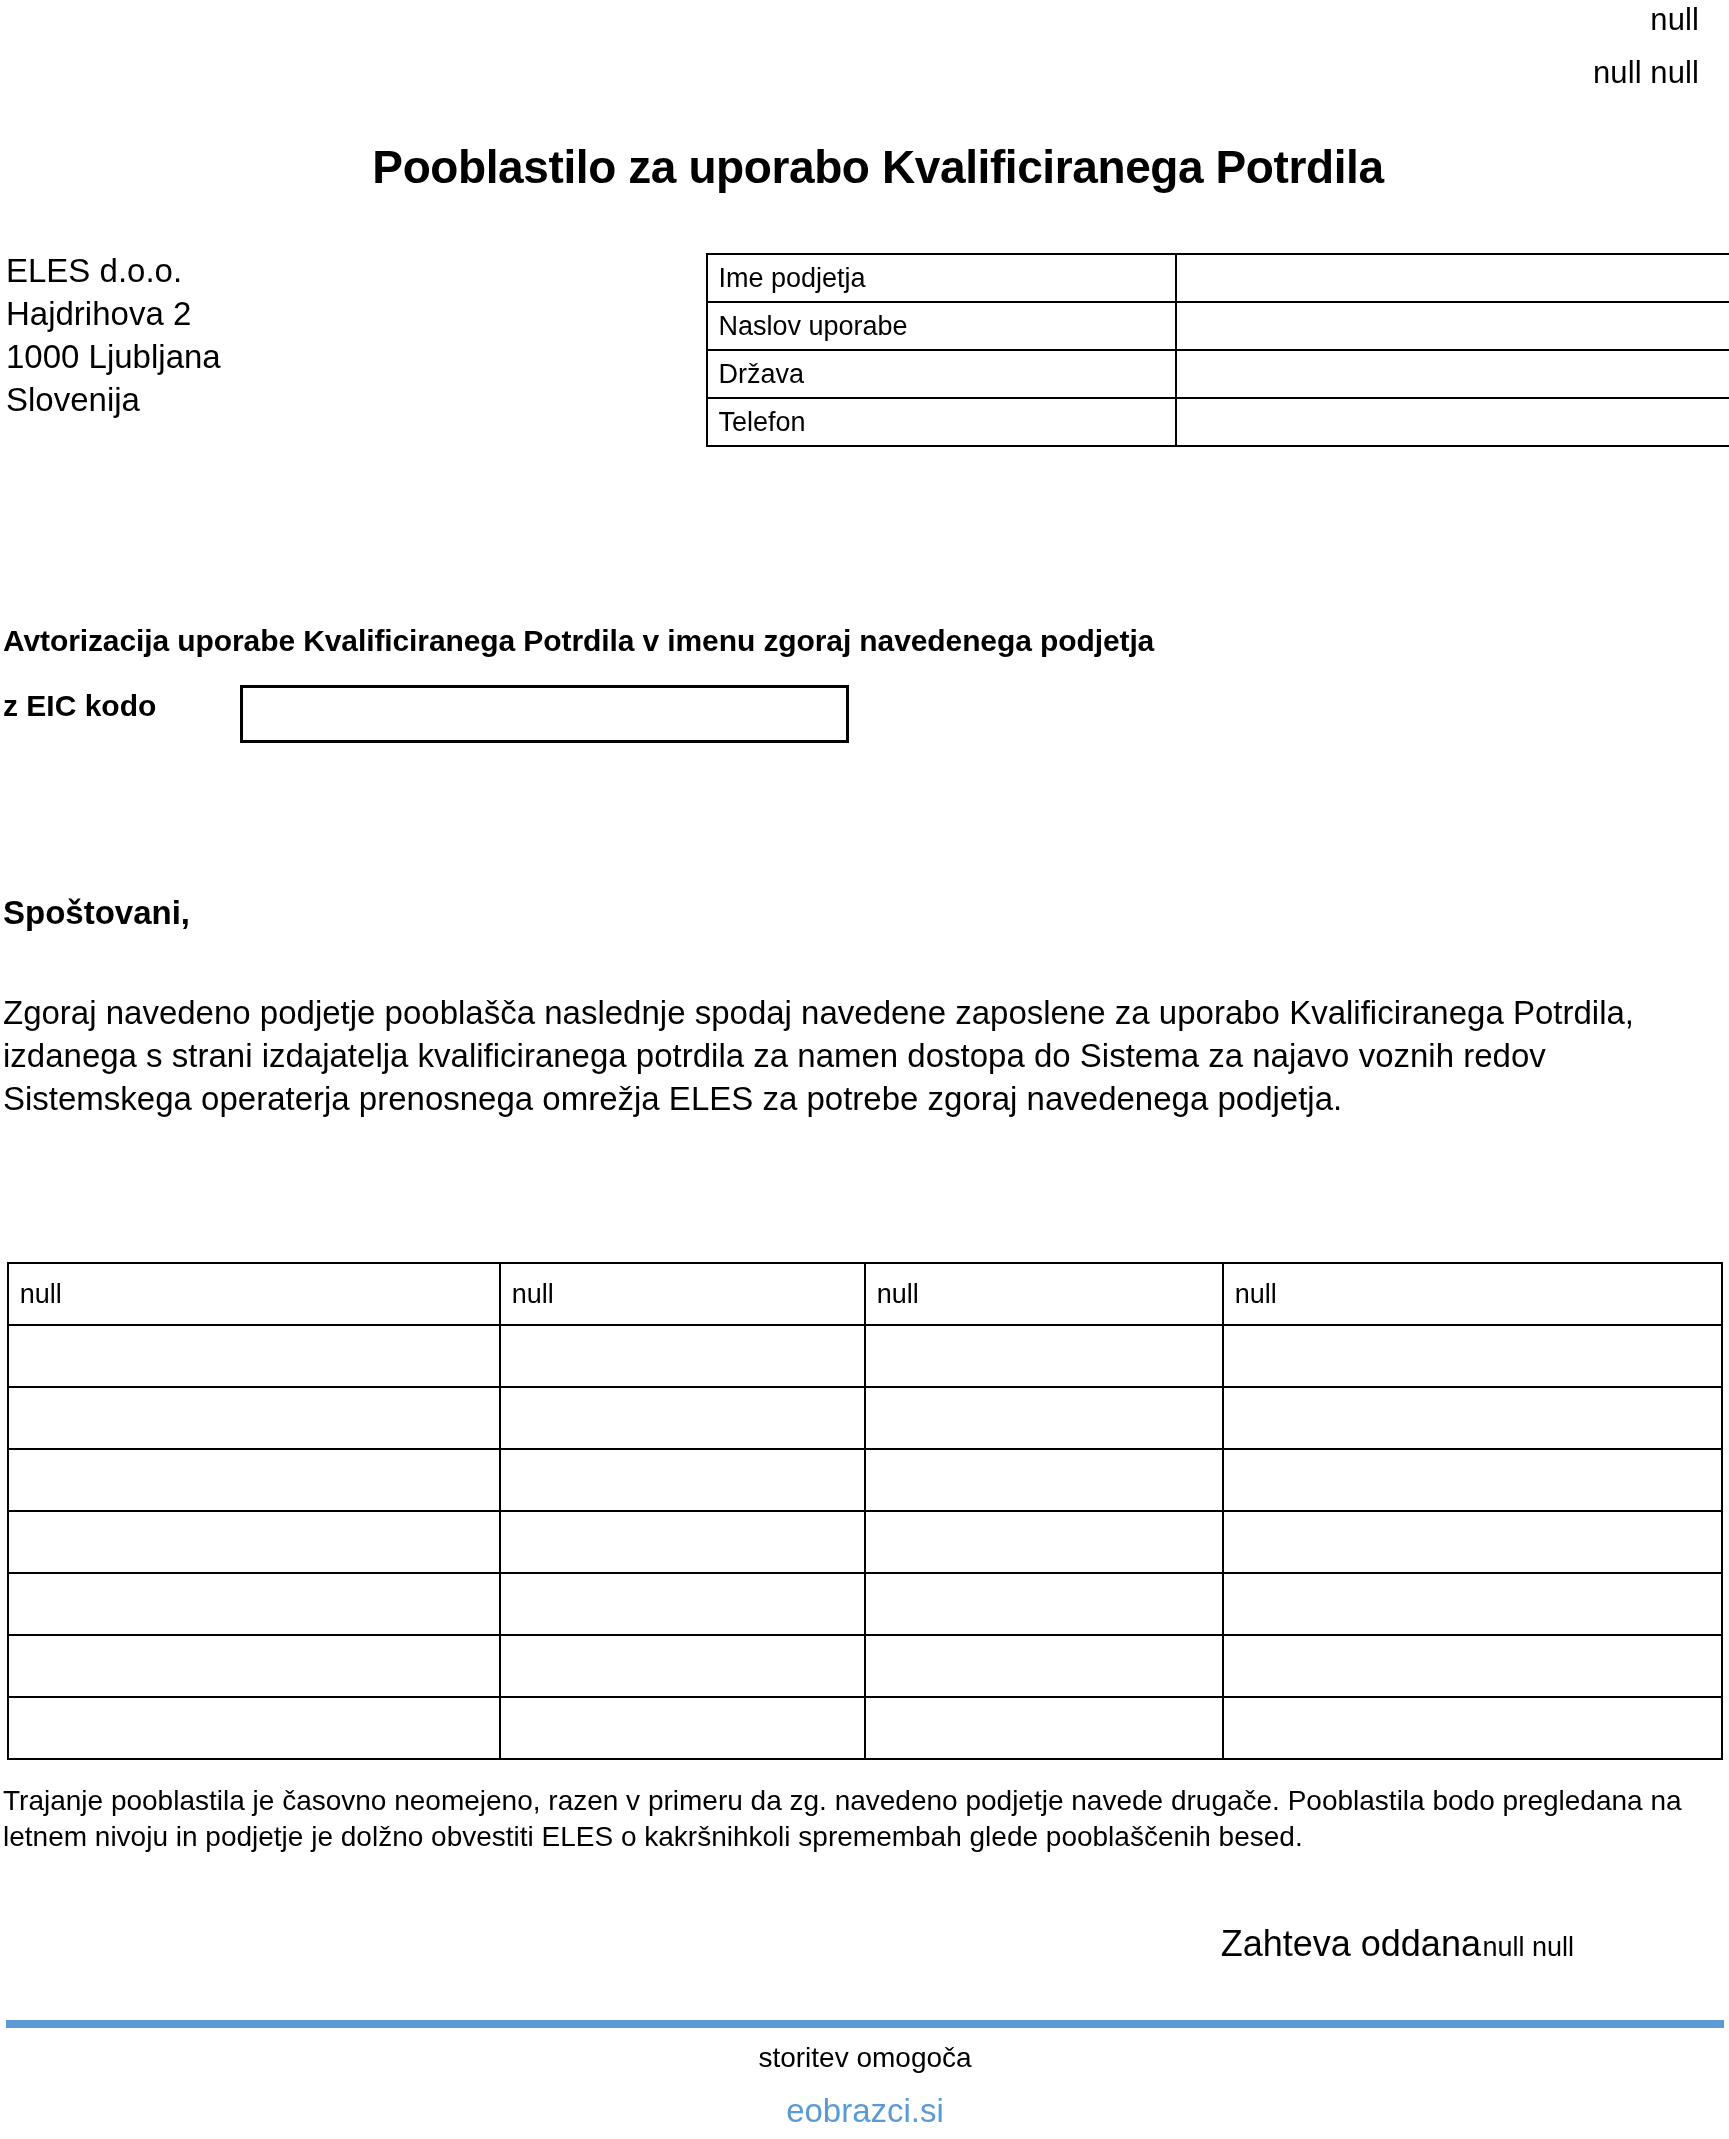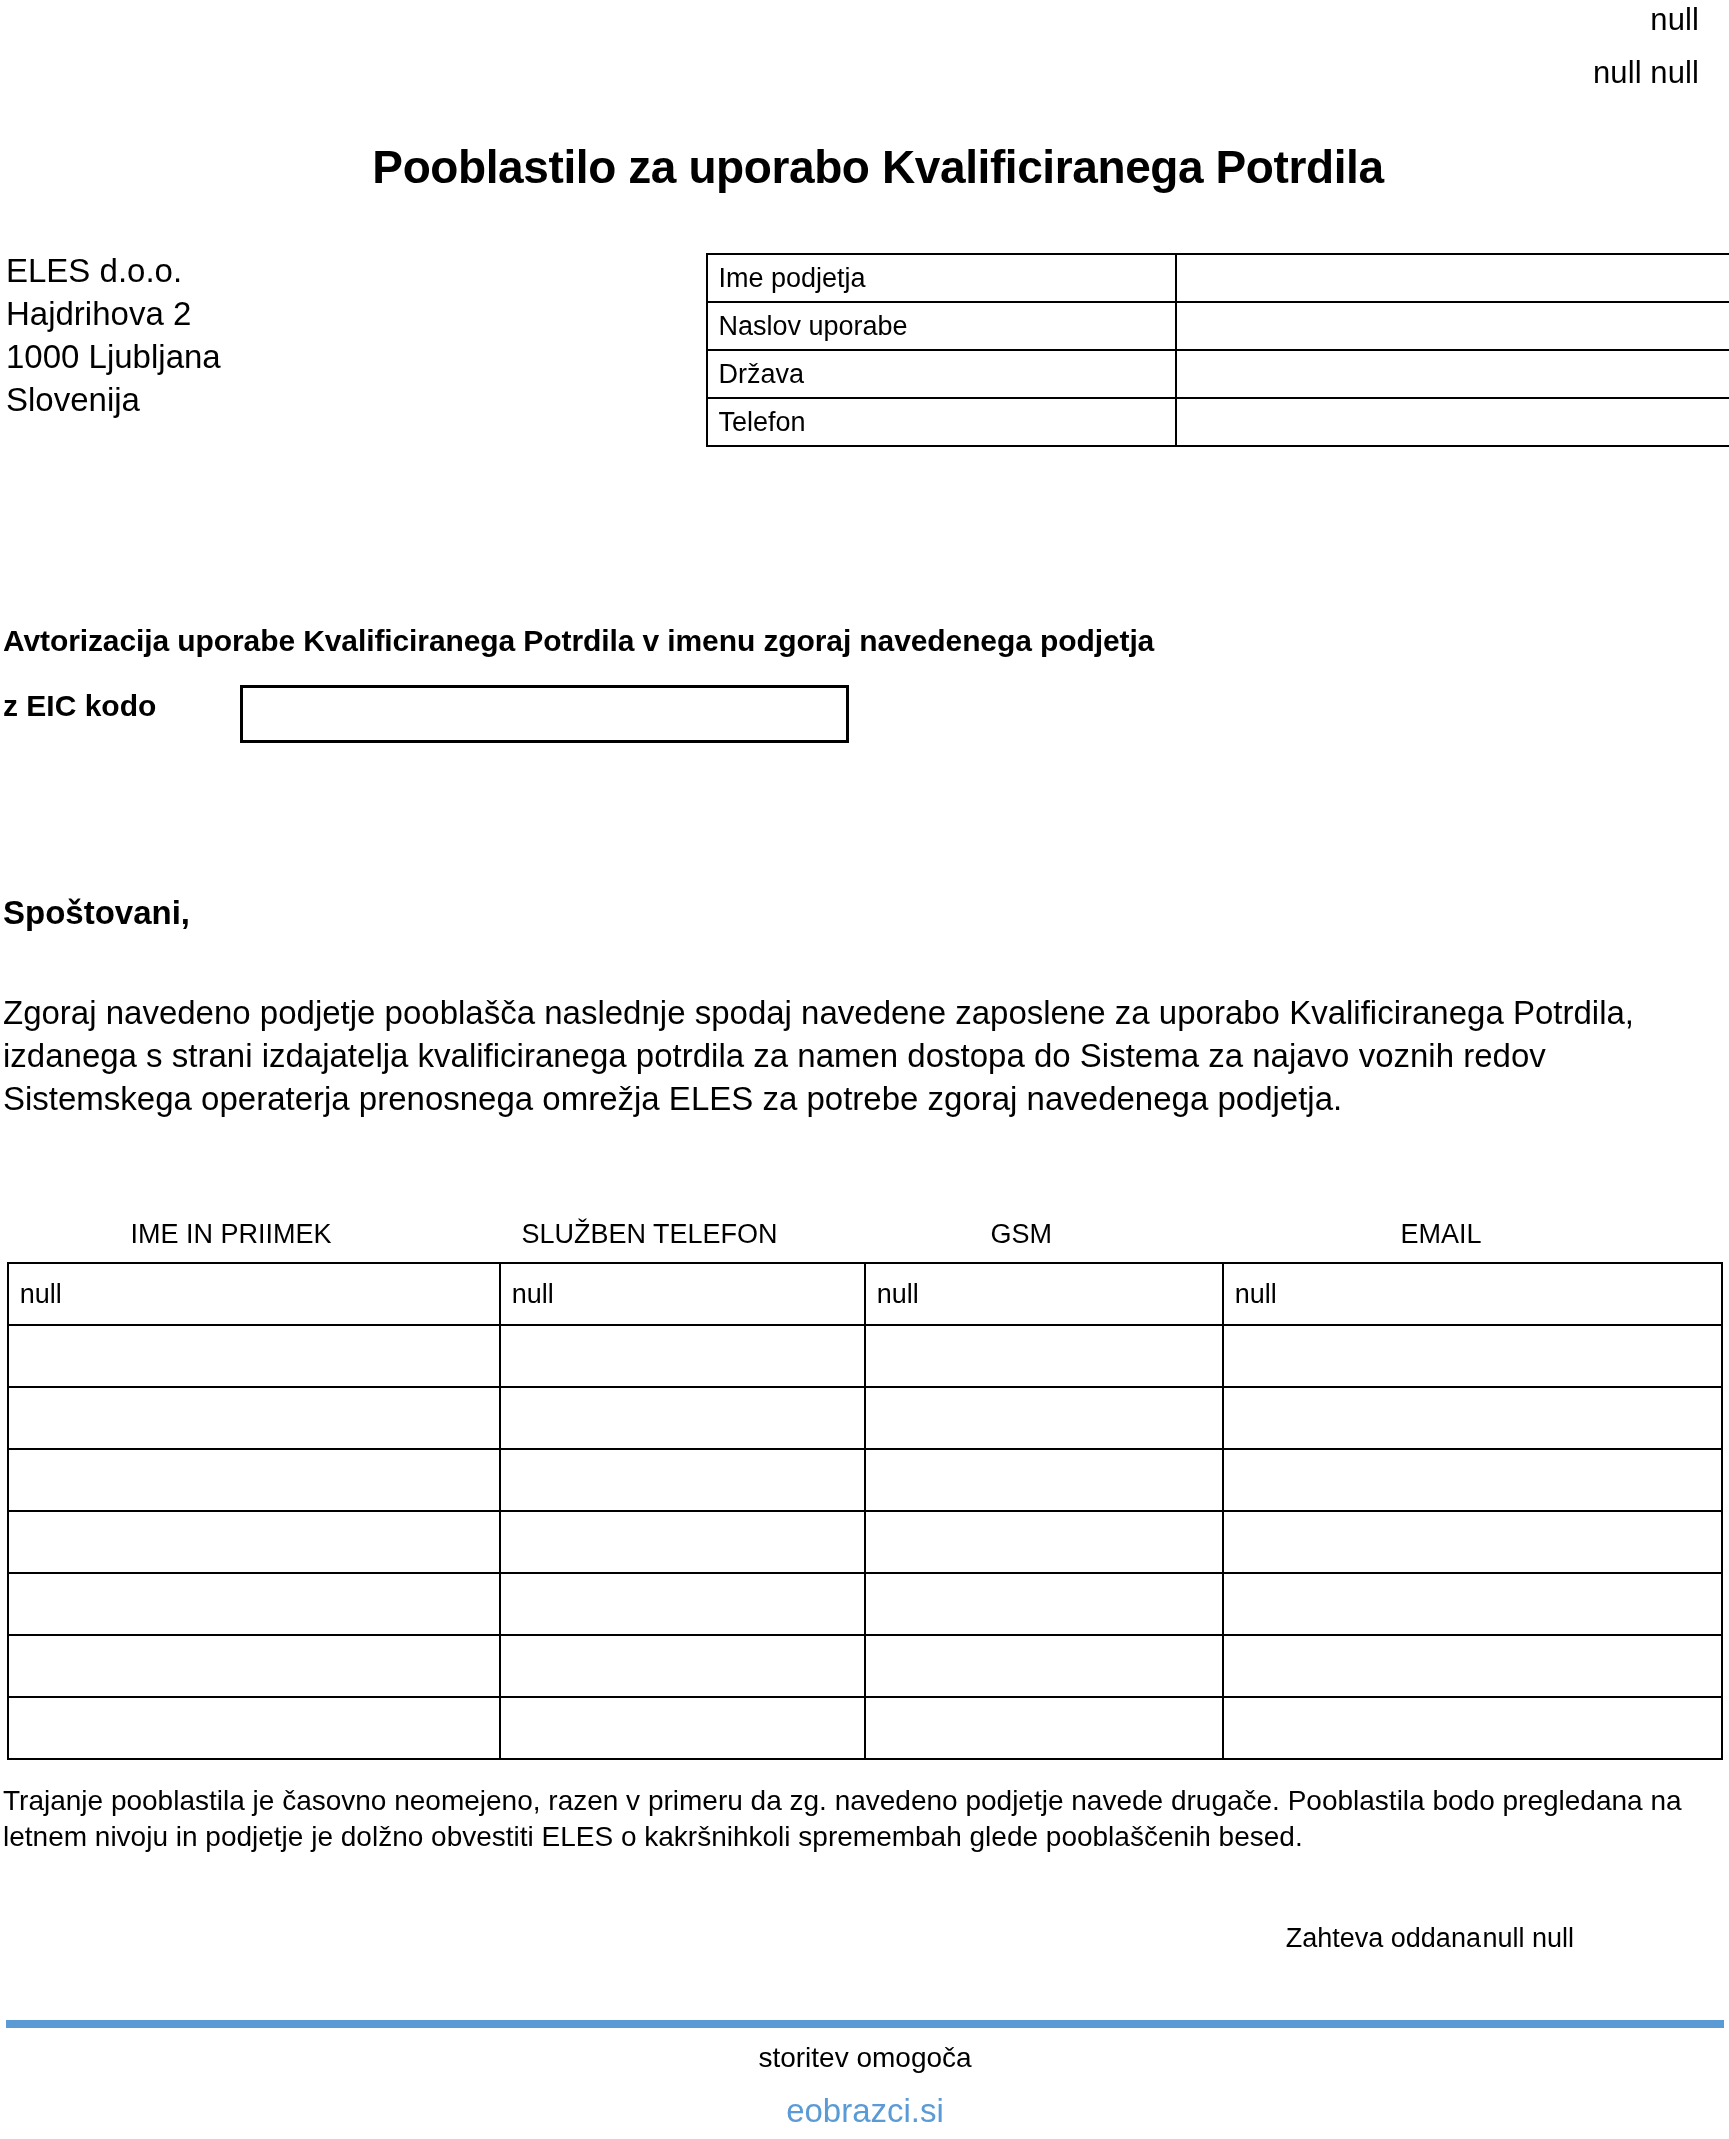--- a/index.html
+++ b/index.html
@@ -181,21 +181,21 @@
     position: absolute;
     top: 1923px;
     left: 0;
     width: 1730px;
     padding-right: 156px;
     box-sizing: border-box;
     text-align: right;
     white-space: nowrap;
   }
   .submitted .s-label {
-    font-size: 27px;
+    font-size: 36px;
     margin-left: 46px;
   }
   .submitted .s-value {
     font-size: 27px;
     margin-left: 1.5px;
   }
 
   
   .footer-rule {
     position: absolute;
@@ -265,26 +265,20 @@
   </table>
 
   <div class="auth-heading">Avtorizacija uporabe Kvalificiranega Potrdila v imenu zgoraj navedenega podjetja</div>
   <div class="eic-label">z EIC kodo</div>
   <div class="eic-box"></div>
 
   <div class="salutation">Spoštovani,</div>
 
   <div class="body-paragraph">Zgoraj navedeno podjetje pooblašča naslednje spodaj navedene zaposlene za uporabo Kvalificiranega Potrdila, izdanega s strani izdajatelja kvalificiranega potrdila za namen dostopa do Sistema za najavo voznih redov Sistemskega operaterja prenosnega omrežja ELES za potrebe zgoraj navedenega podjetja.</div>
 
-  <div class="emp-head">
-    <span class="h-name">IME IN PRIIMEK</span>
-    <span class="h-phone">SLUŽBEN TELEFON</span>
-    <span class="h-gsm">GSM</span>
-    <span class="h-email">EMAIL</span>
-  </div>
 
   <table class="emp-table">
     <colgroup>
       <col class="c1">
         <col class="c2">
         <col class="c3">
         <col class="c4">
     </colgroup>
     <tbody>
       <tr>

